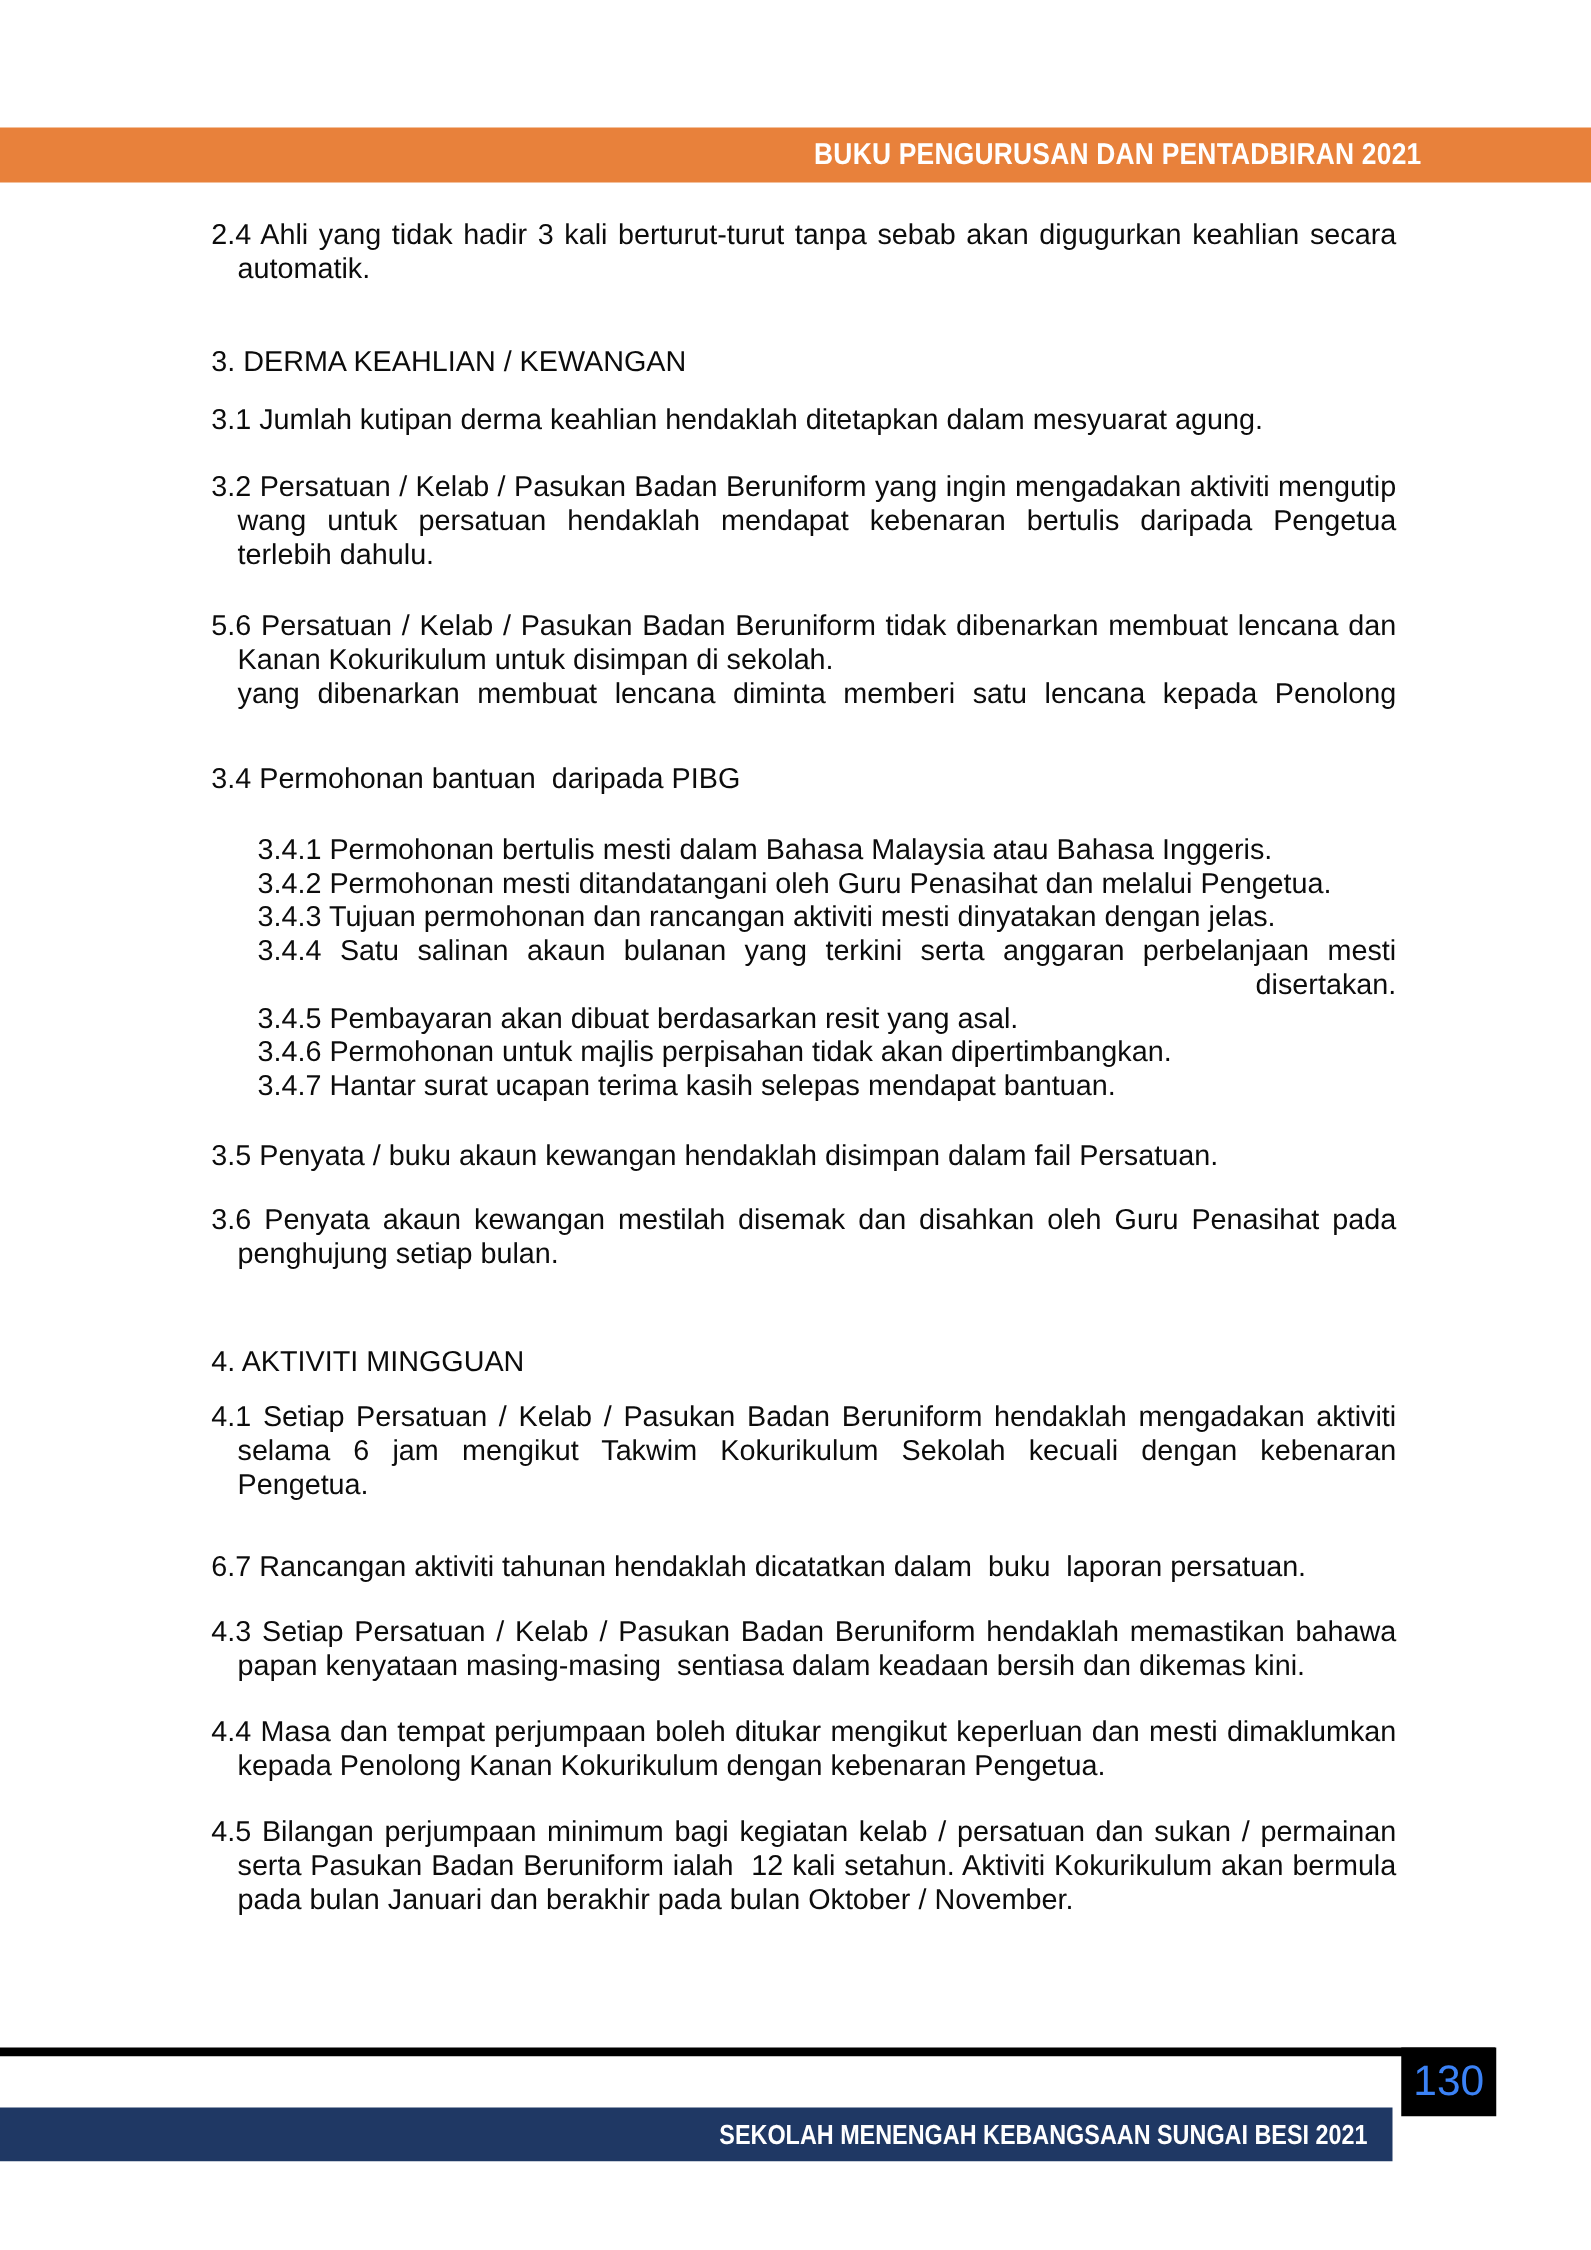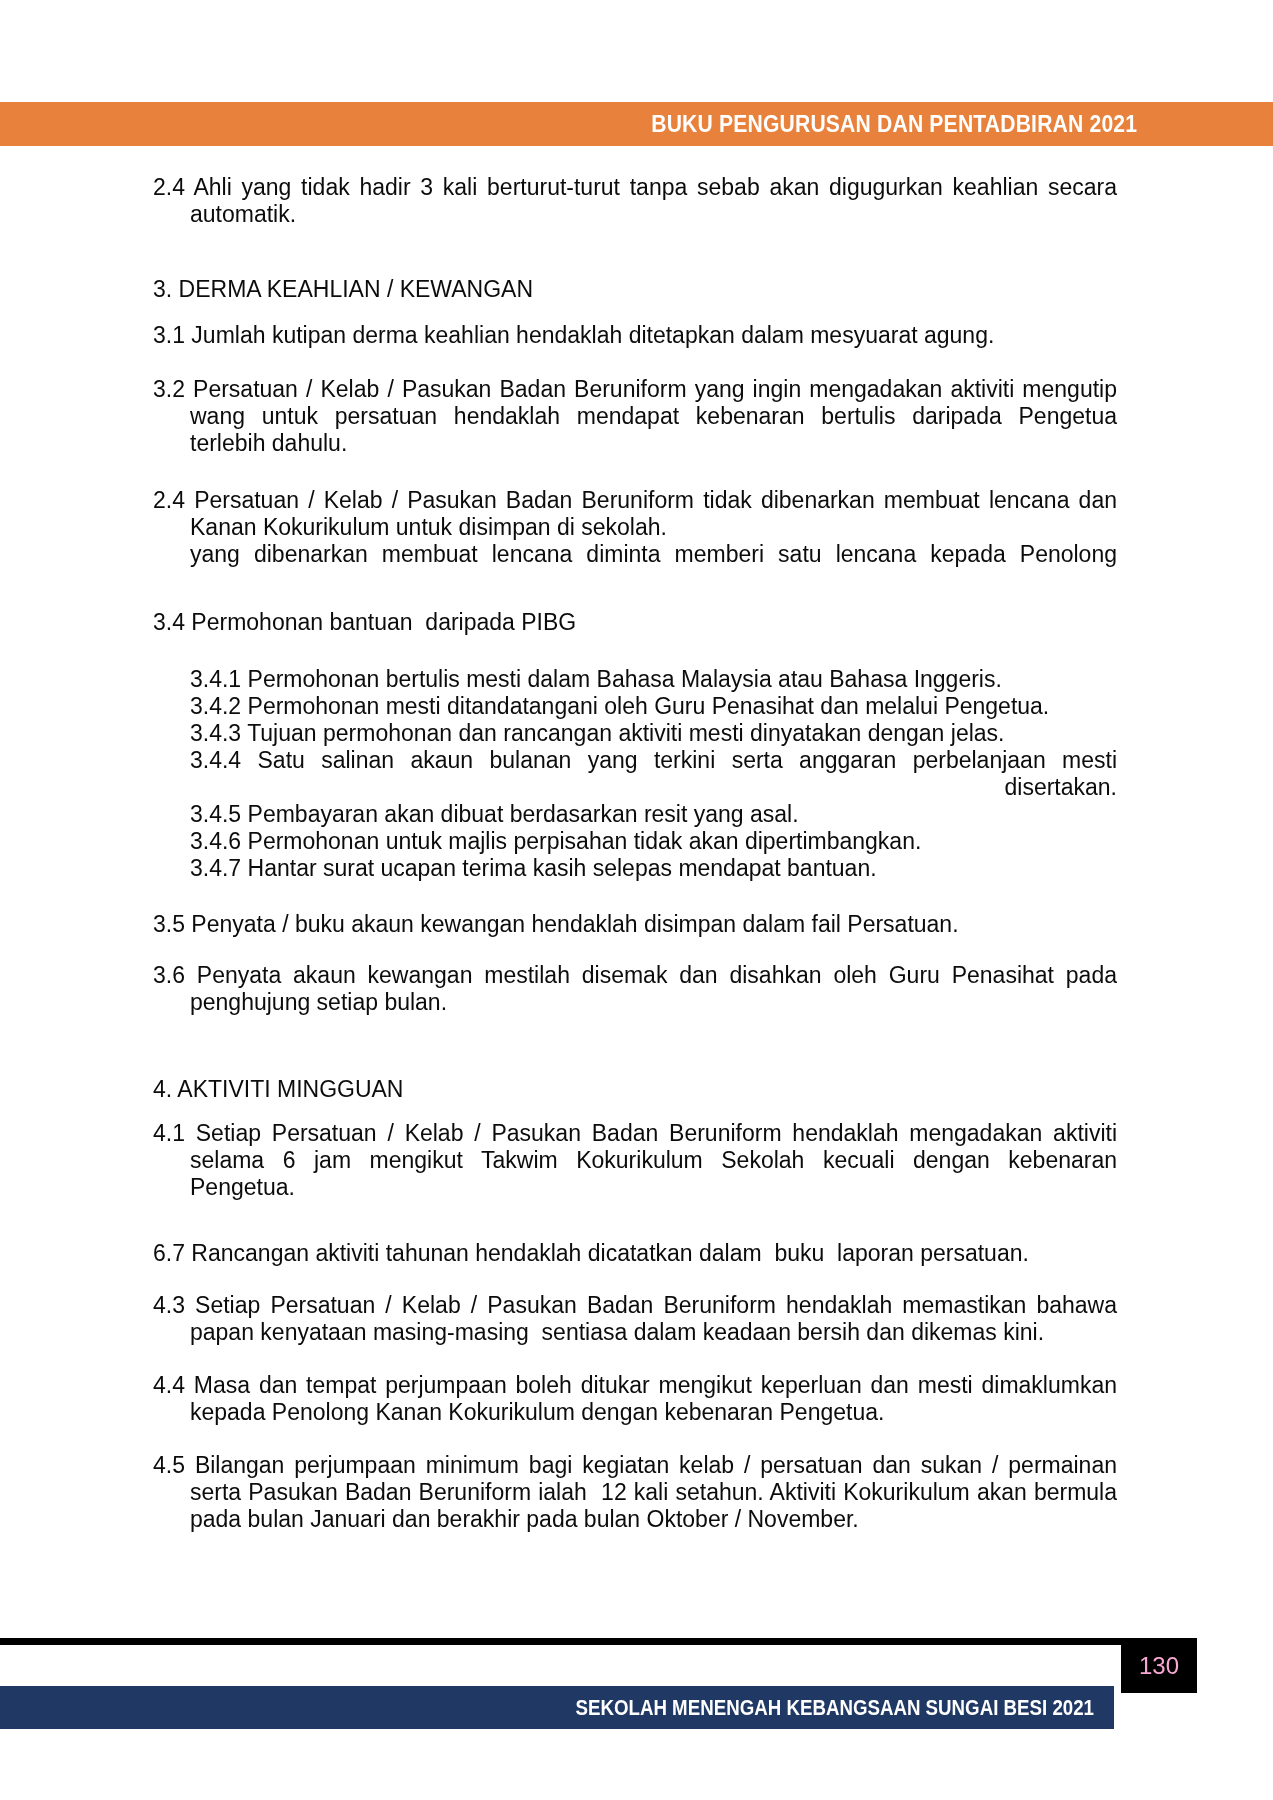--- a/index.html
+++ b/index.html
@@ -36,21 +36,21 @@
     position: absolute;
     left: 153px;
     width: 964px;
     font-size: 23px;
     line-height: 27px;
   }
   .para.sub {
     left: 190px;
     width: 927px;
   }
-  .line { white-space: pre-wrap; }
+  .line { white-space: pre-wrap; margin-left: 16px; }
   .just { text-align: justify; text-align-last: justify; }
   .ind  { margin-left: 37px; }
   .ind2 { margin-left: 82px; text-align: right; }
   .heading { font-weight: normal; }
 
   
   .footer-rule {
     position: absolute;
     left: 0; top: 1638px;
     width: 1196px; height: 7px;
@@ -74,22 +74,22 @@
   .page-number-box {
     position: absolute;
     left: 1121px; top: 1638px;
     width: 76px; height: 55px;
     background: #000000;
     display: flex;
     align-items: center;
     justify-content: center;
   }
   .page-number {
-    color: #f9a8d4;
-    font-size: 24px;
+    color: #3b82f6;
+    font-size: 34px;
     font-weight: 400;
   }
 </style>
 </head>
 <body>
 
 <div class="page">
 
   <div class="header-bar" style="background-color: rgb(232, 129, 59);">
     <span class="header-title">BUKU PENGURUSAN DAN PENTADBIRAN 2021</span>
@@ -108,21 +108,21 @@
     <div class="line">3.1 Jumlah kutipan derma keahlian hendaklah ditetapkan dalam mesyuarat agung.</div>
   </div>
 
   <div class="para" style="top:376px">
     <div class="line just">3.2 Persatuan / Kelab / Pasukan Badan Beruniform yang ingin mengadakan aktiviti mengutip</div>
     <div class="line just ind">wang untuk persatuan hendaklah mendapat kebenaran bertulis daripada Pengetua</div>
     <div class="line ind">terlebih dahulu.</div>
   </div>
 
   <div class="para" style="top:487px">
-    <div class="line just">2.4 Persatuan / Kelab / Pasukan Badan Beruniform tidak dibenarkan membuat lencana dan</div>
+    <div class="line just">5.6 Persatuan / Kelab / Pasukan Badan Beruniform tidak dibenarkan membuat lencana dan</div>
     <div class="line ind">Kanan Kokurikulum untuk disimpan di sekolah.</div>
     <div class="line just ind">yang dibenarkan membuat lencana diminta memberi satu lencana kepada Penolong</div>
   </div>
 
   <div class="para" style="top:609px">
     <div class="line">3.4 Permohonan bantuan  daripada PIBG</div>
   </div>
 
   <div class="para sub" style="top:666px">
     <div class="line">3.4.1 Permohonan bertulis mesti dalam Bahasa Malaysia atau Bahasa Inggeris.</div>

